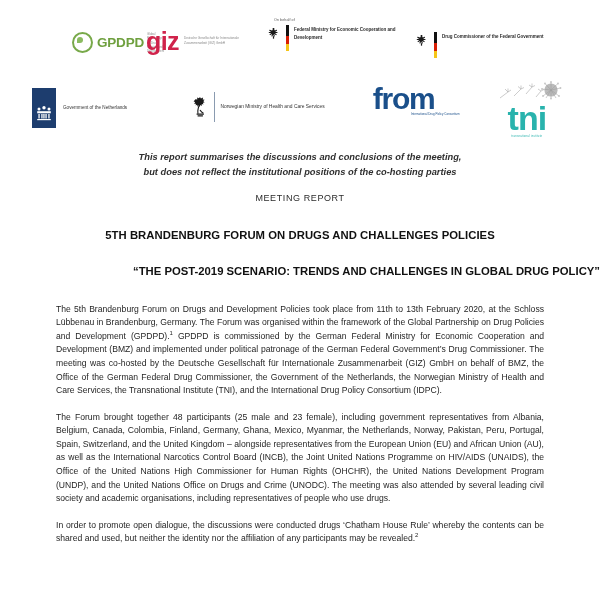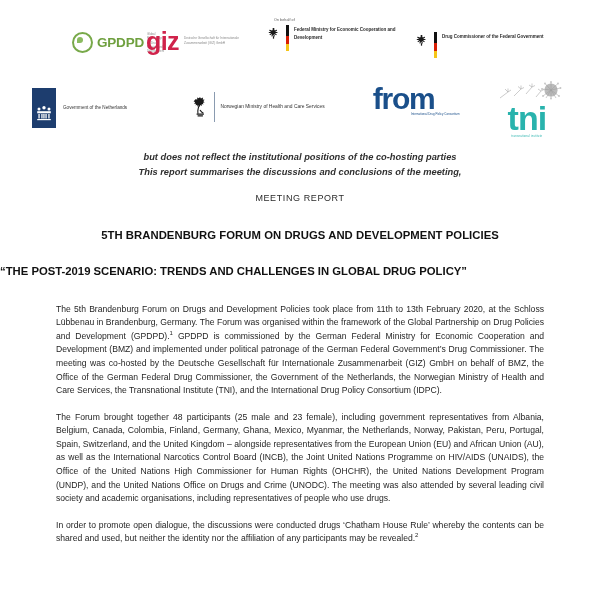--- a/index.html
+++ b/index.html
@@ -214,21 +214,21 @@
   }
   .title-main {
     text-align: center;
     font-size: 11.3px;
     font-weight: bold;
     letter-spacing: 0.05px;
     color: #111;
     margin-top: 26px;
   }
   .title-sub {
-    text-align: left;
+    text-align: right;
     font-size: 11.3px;
     font-weight: bold;
     color: #111;
     margin-top: 24px;
   }
 
   
   .body-wrap {
     margin: 26px 56px 0 56px;
   }
@@ -387,26 +387,26 @@
           </svg>
         </span>
         <span class="tni-word">tni</span>
         <span class="tni-sub">transnational institute</span>
       </div>
 
     </div>
   </div>
 
   <div class="disclaimer">
+    <div>This report summarises the discussions and conclusions of the meeting,</div>
     <div>but does not reflect the institutional positions of the co-hosting parties</div>
-    <div>This report summarises the discussions and conclusions of the meeting,</div>
   </div>
 
   <div class="meeting-report">MEETING REPORT</div>
-  <div class="title-main">5TH BRANDENBURG FORUM ON DRUGS AND DEVELOPMENT POLICIES</div>
+  <div class="title-main">5TH BRANDENBURG FORUM ON DRUGS AND CHALLENGES POLICIES</div>
   <div class="title-sub">“THE POST-2019 SCENARIO: TRENDS AND CHALLENGES IN GLOBAL DRUG POLICY”</div>
 
   <div class="body-wrap">
 
     <p class="para"><span>The 5th Brandenburg Forum on Drugs and Development Policies took place from 11th to 13th February 2020, at the Schloss Lübbenau in Brandenburg, Germany. The Forum was organised within the framework of the Global Partnership on Drug Policies and Development (GPDPD).</span><sup>1</sup><span> GPDPD is commissioned by the German Federal Ministry for Economic Cooperation and Development (BMZ) and implemented under political patronage of the German Federal Government’s Drug Commissioner. The meeting was co-hosted by the Deutsche Gesellschaft für Internationale Zusammenarbeit (GIZ) GmbH on behalf of BMZ, the Office of the German Federal Drug Commissioner, the Government of the Netherlands, the Norwegian Ministry of Health and Care Services, the Transnational Institute (TNI), and the International Drug Policy Consortium (IDPC).</span></p>
 
     <p class="para">The Forum brought together 48 participants (25 male and 23 female), including government representatives from Albania, Belgium, Canada, Colombia, Finland, Germany, Ghana, Mexico, Myanmar, the Netherlands, Norway, Pakistan, Peru, Portugal, Spain, Switzerland, and the United Kingdom – alongside representatives from the European Union (EU) and African Union (AU), as well as the International Narcotics Control Board (INCB), the Joint United Nations Programme on HIV/AIDS (UNAIDS), the Office of the United Nations High Commissioner for Human Rights (OHCHR), the United Nations Development Program (UNDP), and the United Nations Office on Drugs and Crime (UNODC). The meeting was also attended by several leading civil society and academic organisations, including representatives of people who use drugs.</p>
 
     <p class="para"><span>In order to promote open dialogue, the discussions were conducted drugs ‘Chatham House Rule’ whereby the contents can be shared and used, but neither the identity nor the affiliation of any participants may be revealed.</span><sup>2</sup></p>
 

